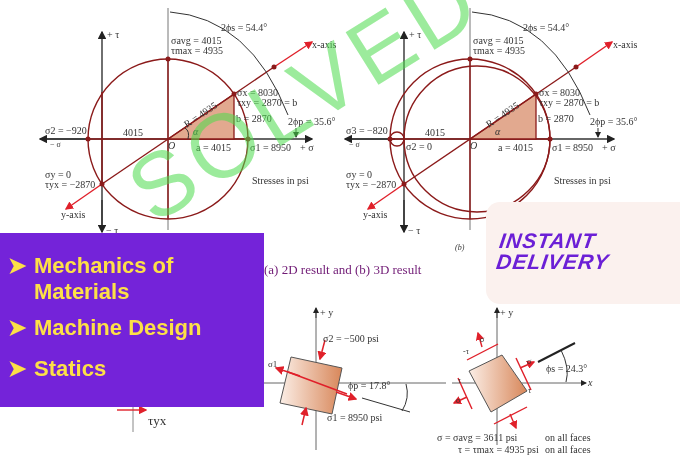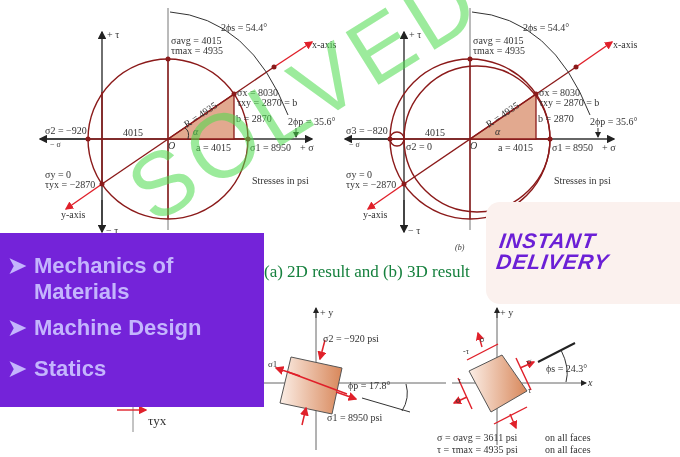--- a/index.html
+++ b/index.html
@@ -1,22 +1,22 @@
 <!DOCTYPE html>
 <html><head>
 <meta charset="utf-8">
 <style>
   html, body { margin:0; padding:0; }
   body { width:680px; height:457px; position:relative; overflow:hidden; background:#ffffff;
          font-family:"Liberation Serif", serif; color:#333; }
   svg.full { position:absolute; left:0; top:0; }
   .lbl { position:absolute; font-size:10px; font-family:"Liberation Serif", serif; color:#333; white-space:nowrap; line-height:1; }
-  .cap { position:absolute; font-size:17px; font-family:"Liberation Serif", serif; color:#15803d; white-space:nowrap; }
+  .cap { position:absolute; font-size:13px; font-family:"Liberation Serif", serif; color:#701a75; white-space:nowrap; }
   .promo { position:absolute; left:0; top:233px; width:264px; height:174px; background:#7423d9; }
-  .promo-item { position:absolute; left:8px; color:#c4b5fd; font-family:"Liberation Sans", sans-serif; font-weight:bold; font-size:22px; line-height:26px; }
+  .promo-item { position:absolute; left:8px; color:#fde047; font-family:"Liberation Sans", sans-serif; font-weight:bold; font-size:22px; line-height:26px; }
   .promo-item .arrow { display:inline-block; width:26px; }
   .delivery { position:absolute; left:486px; top:202px; width:194px; height:102px; background:#fbf1ee; border-radius:14px 0 0 14px; }
   .delivery-text { position:absolute; left:12px; top:28px; font-family:"Liberation Sans", sans-serif; font-weight:bold; font-style:italic;
                    font-size:21px; line-height:21px; color:#6b1fd6; letter-spacing:1px; transform:skewX(-8deg); }
   .watermark { position:absolute; left:165px; top:140px; font-family:"Liberation Sans", sans-serif; font-size:90px; color:#4ddc4d; opacity:0.55;
                transform:rotate(-32deg); transform-origin:left bottom; letter-spacing:6px; white-space:nowrap; }
 </style>
 </head>
 <body>
 
@@ -181,39 +181,39 @@
   <div class="lbl" style="left:346px;top:180px;">τyx = −2870</div>
   <div class="lbl" style="left:363px;top:210px;">y-axis</div>
   <div class="lbl" style="left:554px;top:176px;">Stresses in psi</div>
   <div class="lbl" style="left:455px;top:244px;font-size:8px;font-style:italic;">(b)</div>
 </div>
 
 <div class="cap" style="left:264px;top:262px;">(a) 2D result and (b) 3D result</div>
 
 <div>
   <div class="lbl" style="left:320px;top:308px;">+ y</div>
-  <div class="lbl" style="left:323px;top:334px;">σ2 = −920 psi</div>
+  <div class="lbl" style="left:323px;top:334px;">σ2 = −500 psi</div>
   <div class="lbl" style="left:268px;top:360px;font-size:9px;">σ1</div>
   <div class="lbl" style="left:348px;top:381px;">ϕp = 17.8°</div>
   <div class="lbl" style="left:327px;top:413px;">σ1 = 8950 psi</div>
 </div>
 
 <div>
   <div class="lbl" style="left:500px;top:308px;">+ y</div>
   <div class="lbl" style="left:588px;top:378px;font-style:italic;">x</div>
   <div class="lbl" style="left:546px;top:364px;">ϕs = 24.3°</div>
   <div class="lbl" style="left:480px;top:336px;font-size:8px;">σ</div>
   <div class="lbl" style="left:463px;top:348px;font-size:8px;">-τ</div>
   <div class="lbl" style="left:527px;top:358px;font-size:8px;">σ</div>
   <div class="lbl" style="left:528px;top:387px;font-size:8px;">τ</div>
   <div class="lbl" style="left:458px;top:377px;font-size:8px;">τ</div>
   <div class="lbl" style="left:456px;top:397px;font-size:8px;">σ</div>
   <div class="lbl" style="left:437px;top:433px;">σ = σavg = 3611 psi</div>
   <div class="lbl" style="left:545px;top:433px;">on all faces</div>
-  <div class="lbl" style="left:437px;top:445px;text-align:center;">τ = τmax = 4935 psi</div>
+  <div class="lbl" style="left:458px;top:445px;text-align:center;">τ = τmax = 4935 psi</div>
   <div class="lbl" style="left:545px;top:445px;">on all faces</div>
 </div>
 
 <div class="lbl" style="left:148px;top:414px;font-size:13px;">τyx</div>
 
 <div class="watermark">SOLVED</div>
 
 <div class="promo">
   <div class="promo-item" style="top:20px;">
     <span class="arrow">➤</span><span style="white-space:pre;display:inline-block;vertical-align:top;">Mechanics of

